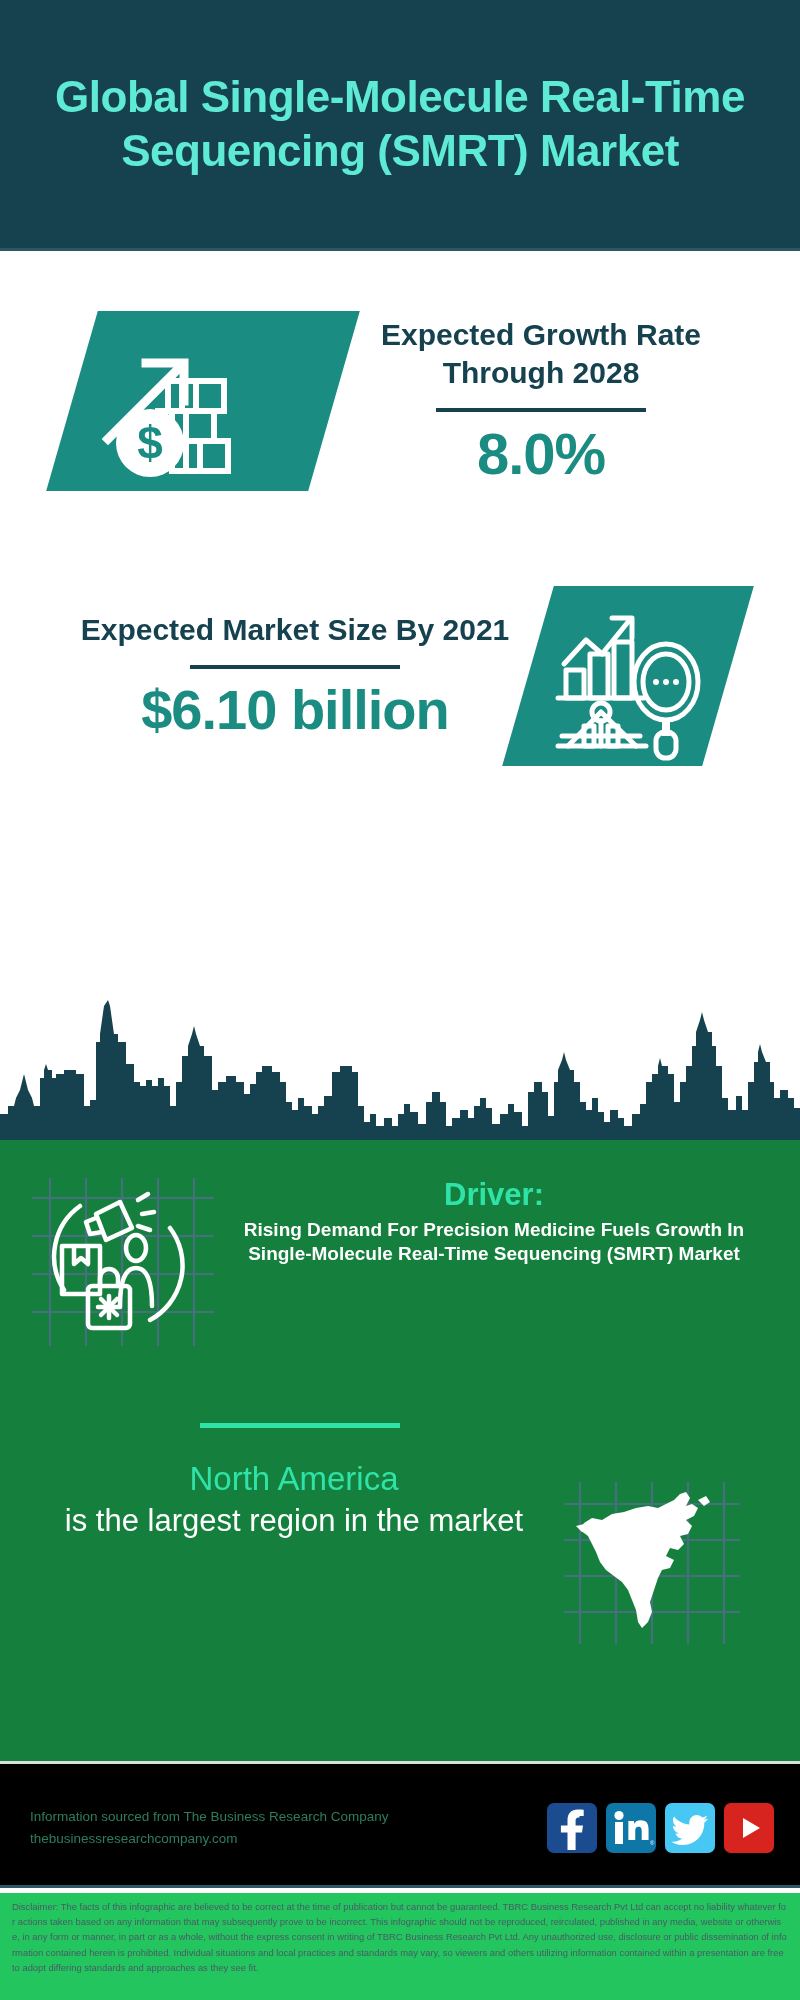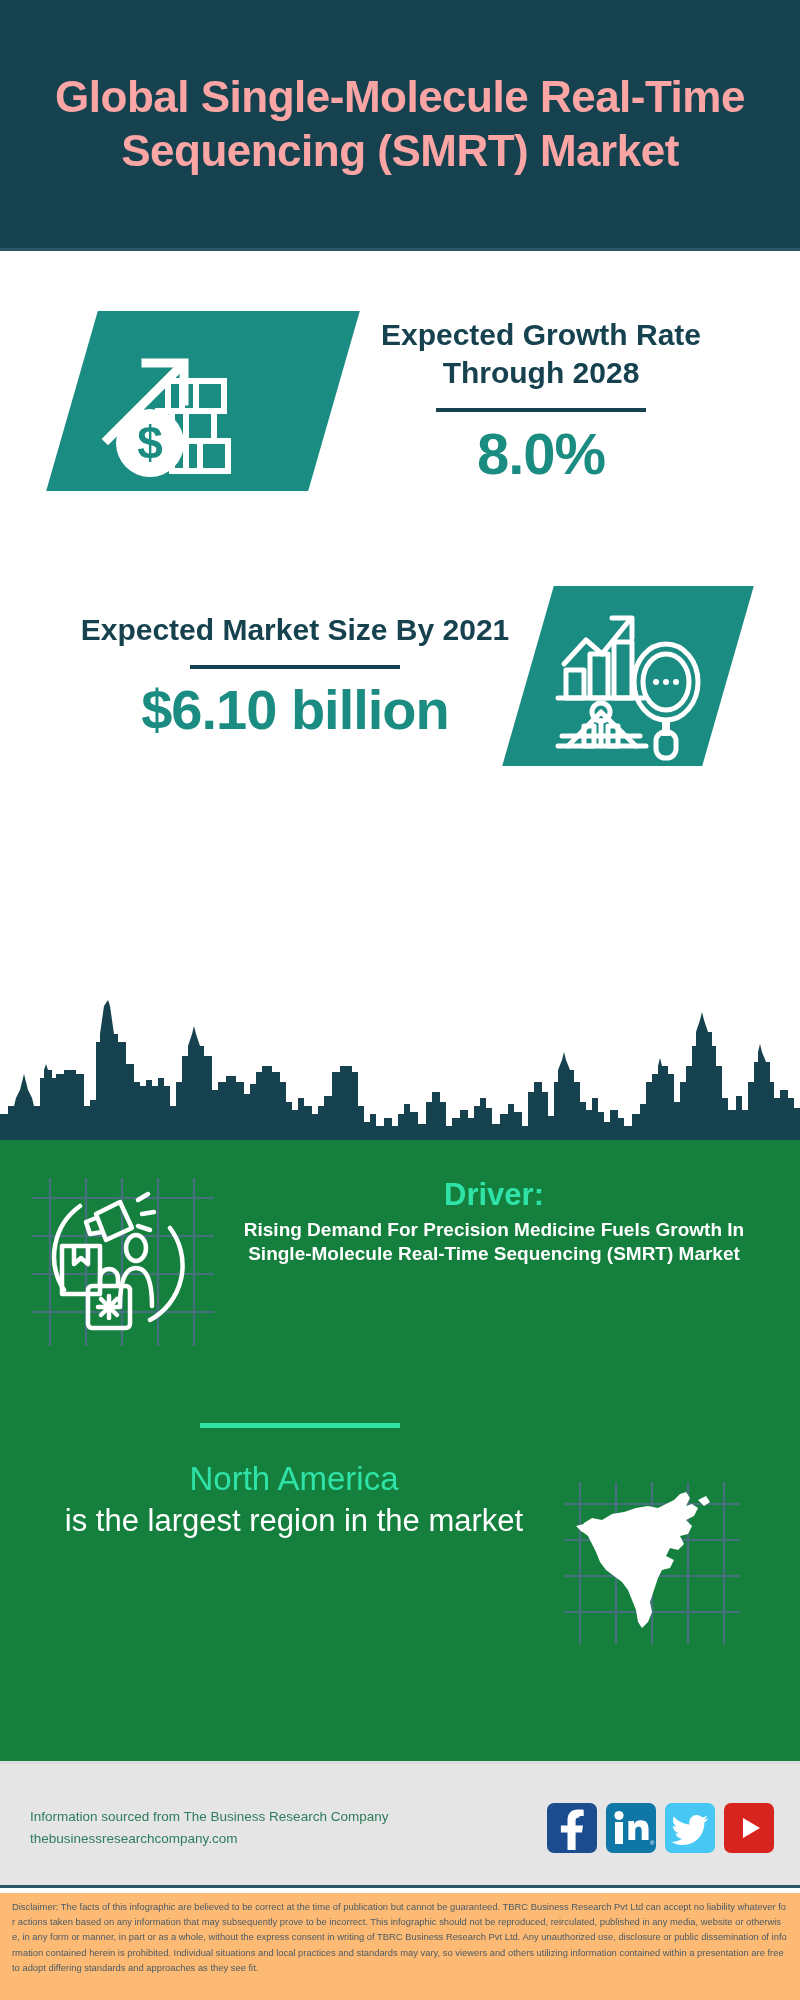--- a/index.html
+++ b/index.html
@@ -2,21 +2,21 @@
 <html><head>
 <meta charset="utf-8">
 <style>
   html,body{margin:0;padding:0;}
   body{width:800px;height:2000px;background:#ffffff;font-family:"Liberation Sans",sans-serif;overflow:hidden;}
   .page{position:relative;width:800px;height:2000px;overflow:hidden;background:#fff;}
 
   
   .header{position:absolute;left:0;top:0;width:800px;height:248px;background:#16424F;
           display:flex;align-items:center;justify-content:center;}
-  .header h1{margin:0;padding:0 30px;color:#fca5a5;font-size:44px;line-height:1.22;
+  .header h1{margin:0;padding:0 30px;color:#5eead4;font-size:44px;line-height:1.22;
              font-weight:bold;text-align:center;letter-spacing:-0.5px;}
   .hdr-rule{position:absolute;left:0;top:248px;width:800px;height:3px;background:#2c5766;}
 
   
   .stats{position:absolute;left:0;top:251px;width:800px;height:735px;background:#ffffff;}
 
   .row{position:absolute;width:800px;display:flex;align-items:center;}
   .row1{top:35px;height:230px;}
   .row2{top:310px;height:230px;}
 
@@ -52,36 +52,36 @@
   .mint-rule{position:absolute;left:200px;top:283px;width:200px;height:5px;background:#2FE3A8;}
 
   .region{position:absolute;left:0;top:320px;width:800px;display:flex;align-items:flex-start;}
   .region-txt{flex:1 1 auto;text-align:center;padding-left:26px;}
   .region-name{color:#2FE3A8;font-size:33px;font-weight:normal;margin:0 0 4px 0;line-height:1.15;}
   .region-sub{color:#ffffff;font-size:31px;line-height:1.25;margin:0;}
   .map-box{flex:0 0 auto;width:180px;height:170px;position:relative;margin-right:58px;margin-top:18px;}
   .map-box svg{position:absolute;left:0;top:0;width:180px;height:170px;}
 
   
-  .footer{position:absolute;left:0;top:1761px;width:800px;height:124px;background:#e5e5e5;}
+  .footer{position:absolute;left:0;top:1761px;width:800px;height:124px;background:#000000;}
   .foot-rule{position:absolute;left:0;top:0;width:800px;height:3px;background:#d9dde0;}
   .foot-inner{position:absolute;left:0;top:22px;width:800px;height:90px;display:flex;align-items:center;}
   .src{flex:1 1 auto;padding-left:30px;color:#2E7D5B;font-size:13.5px;line-height:1.65;}
   .src div{white-space:nowrap;}
   .socials{flex:0 0 auto;display:flex;gap:9px;padding-right:26px;}
   .sbtn{width:50px;height:50px;border-radius:7px;position:relative;display:block;}
   .sbtn svg{position:absolute;left:0;top:0;width:50px;height:50px;}
   .fb{background:#1B4C8F;}
   .li{background:#0F76A8;}
   .tw{background:#47C8F4;}
   .yt{background:#D8241F;}
 
   
   .disc-rule{position:absolute;left:0;top:1885px;width:800px;height:3px;background:#2c5766;}
-  .disclaimer{position:absolute;left:0;top:1893px;width:800px;height:107px;background:#fdba74;
+  .disclaimer{position:absolute;left:0;top:1893px;width:800px;height:107px;background:#22c55e;
               padding:6px 12px 0 12px;box-sizing:border-box;}
   .disclaimer p{margin:0;color:#4a5b66;font-size:9.4px;line-height:1.62;text-align:left;
                 word-break:break-all;}
 </style>
 </head>
 <body>
 
 <div class="page">
 
   <div class="header">

